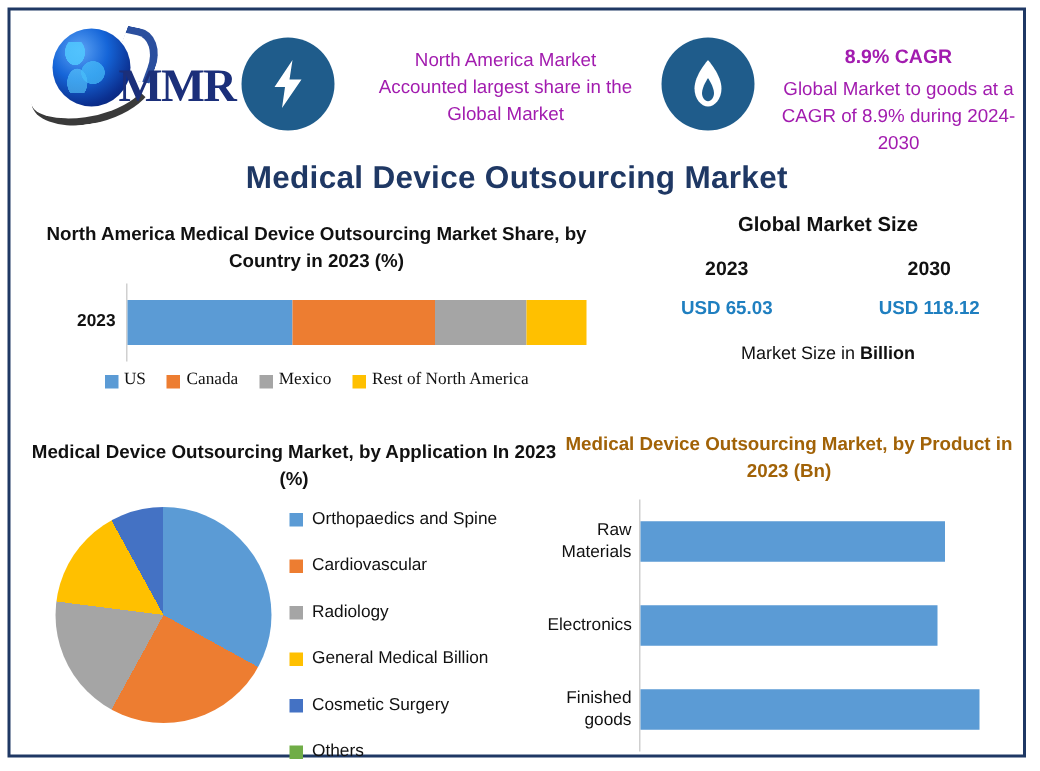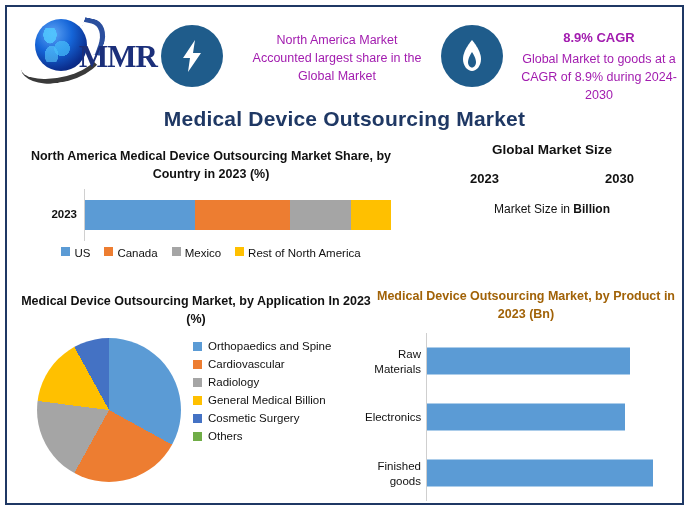--- a/index.html
+++ b/index.html
@@ -85,41 +85,41 @@
     position:absolute;left:63px;top:-6px;width:1px;height:52px;background:#d0d0d0;
   }
   .stack-bar{
     position:absolute;left:64px;top:5px;right:10px;height:30px;display:flex;
   }
   .stack-seg{height:100%;}
   .stack-legend{
     margin-top:6px;display:flex;justify-content:center;gap:14px;
     font-size:11.5px;color:#111;
   }
-  .lg{display:flex;align-items:flex-start;gap:4px;}
+  .lg{display:flex;align-items:flex-end;gap:4px;font-family:Liberation Serif, serif;}
   .lg i{width:9px;height:9px;display:inline-block;}
 
   
   .panel-gms{position:absolute;left:410px;top:135px;width:270px;text-align:center;}
   .gms-title{font-size:13.5px;font-weight:bold;color:#111;}
   .gms-years{display:flex;justify-content:space-around;margin-top:14px;}
   .gms-years div{font-size:13px;font-weight:bold;color:#111;width:50%;}
   .gms-vals{display:flex;justify-content:space-around;margin-top:12px;}
   .gms-vals div{font-size:12.5px;font-weight:bold;color:#1F7FC0;width:50%;}
   .gms-note{margin-top:16px;font-size:12px;color:#111;}
   .gms-note b{font-weight:bold;}
 
   
   .panel-pie{position:absolute;left:14px;top:285px;width:350px;}
   .pie-title{text-align:center;font-size:12.5px;font-weight:bold;color:#111;line-height:1.45;}
   .pie-wrap{position:relative;margin-top:10px;height:150px;}
   .pie{position:absolute;left:16px;top:0;width:144px;height:144px;}
   .pie-legend{
     position:absolute;left:172px;top:2px;width:178px;
-    display:flex;flex-direction:column;gap:6px;
+    display:flex;flex-direction:column;gap:19px;
   }
   .pl{display:flex;align-items:center;gap:6px;font-size:11.5px;color:#111;}
   .pl i{width:9px;height:9px;display:inline-block;flex:0 0 auto;}
 
   
   .panel-prod{position:absolute;left:358px;top:280px;width:322px;height:218px;}
   .prod-title{text-align:center;font-size:12.5px;font-weight:bold;color:#a16207;line-height:1.45;}
   .prod-plot{position:relative;margin-top:10px;height:168px;}
   .prod-axis{position:absolute;left:61px;top:0;width:1px;height:168px;background:#cfcfcf;}
   .prod-row{position:absolute;left:0;right:0;height:56px;}
@@ -207,20 +207,24 @@
         </div>
       </div>
   </div>
 
   <div class="panel-gms">
     <div class="gms-title">Global Market Size</div>
     <div class="gms-years">
       <div>2023</div>
       <div>2030</div>
     </div>
+    <div class="gms-vals">
+      <div>USD 65.03</div>
+      <div>USD 118.12</div>
+    </div>
     <div class="gms-note">
       <span>Market Size in </span><b>Billion</b>
     </div>
   </div>
 
   <div class="panel-pie">
     <div class="pie-title">Medical Device Outsourcing Market, by Application In 2023 (%)</div>
     <div class="pie-wrap">
       <div class="pie" id="pieChart" style="border-radius: 50%; background: conic-gradient(rgb(91, 155, 213) 0deg, rgb(91, 155, 213) 118.8deg, rgb(237, 125, 49) 118.8deg, rgb(237, 125, 49) 208.8deg, rgb(165, 165, 165) 208.8deg, rgb(165, 165, 165) 277.2deg, rgb(255, 192, 0) 277.2deg, rgb(255, 192, 0) 331.2deg, rgb(68, 114, 196) 331.2deg, rgb(68, 114, 196) 360deg);"></div>
       <div class="pie-legend" id="pieLegend">

